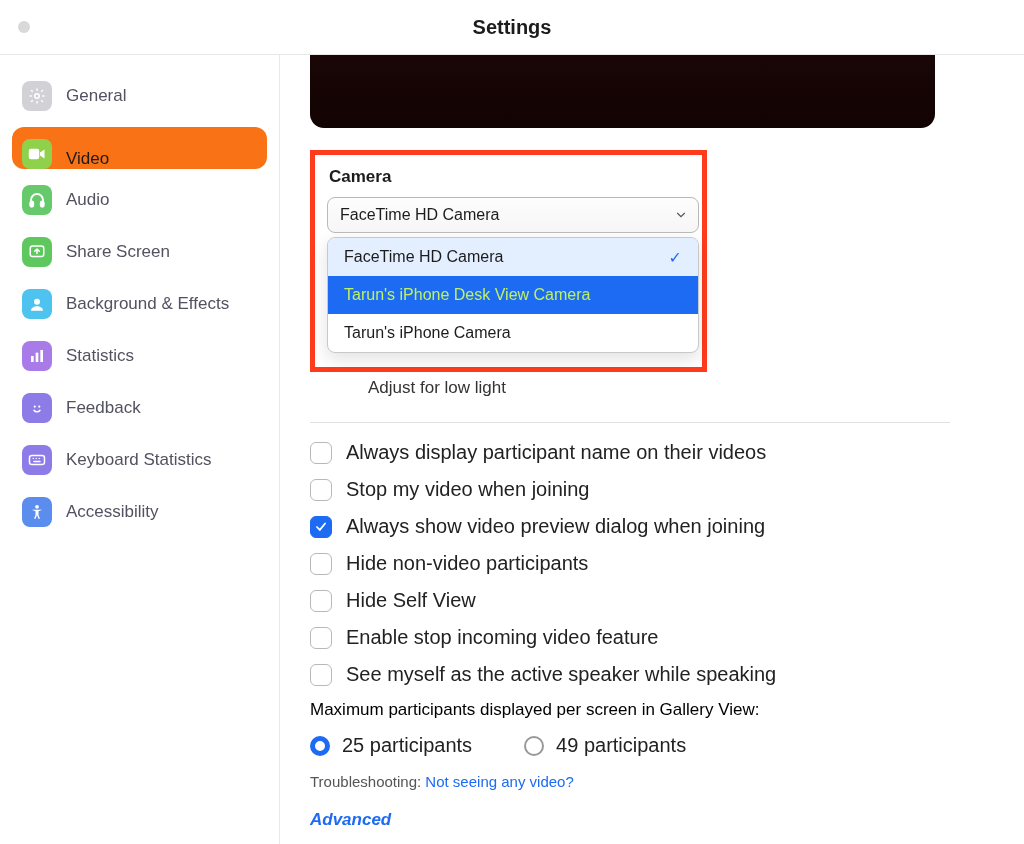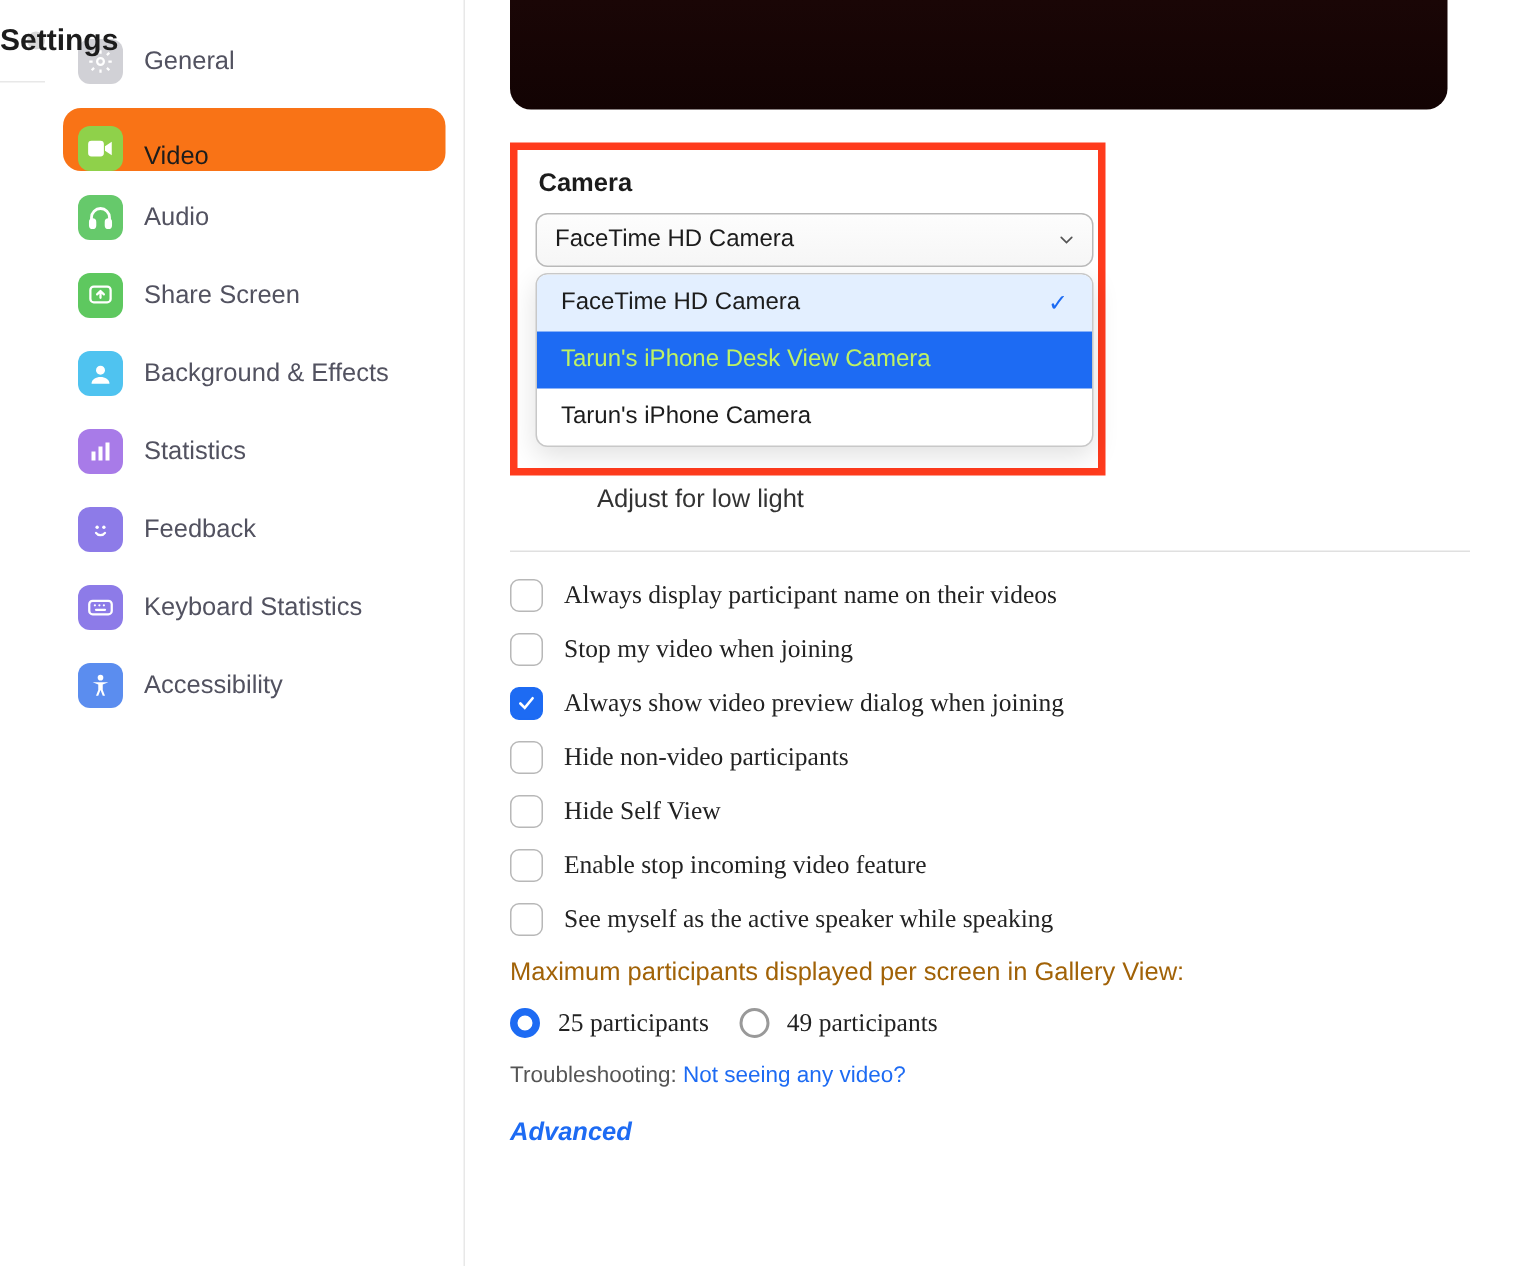--- a/index.html
+++ b/index.html
@@ -1,17 +1,17 @@
 <!DOCTYPE html>
 <html><head>
 <meta charset="utf-8">
 <style>
   * { box-sizing: border-box; margin: 0; padding: 0; }
   html, body { width: 1024px; height: 844px; font-family: -apple-system, "Helvetica Neue", Arial, sans-serif; background:#fff; color:#1c1c1c; overflow:hidden; }
-  .window { width:1024px; height:844px; display:flex; flex-direction:row; }
+  .window { width:1024px; height:844px; display:flex; flex-direction:column; }
   .titlebar { height:55px; display:flex; align-items:center; border-bottom:1px solid #e8e8e8; position:relative; }
   .traffic-dot { width:12px; height:12px; border-radius:50%; background:#d9d9d9; margin-left:18px; }
   .title { position:absolute; left:0; right:0; text-align:center; font-weight:700; font-size:20px; }
   .body { flex:1; display:flex; overflow:hidden; }
   .sidebar { width:280px; border-right:1px solid #e8e8e8; padding:20px 12px 0 12px; }
   .sb-item { display:flex; align-items:center; height:42px; border-radius:12px; padding:0 10px; margin-bottom:10px; cursor:pointer; }
   .sb-item.active { background:#f97316;align-items:flex-end; }
   .sb-icon { width:30px; height:30px; border-radius:8px; display:flex; align-items:center; justify-content:center; margin-right:14px; flex-shrink:0; }
   .sb-label { font-size:17px; color:#525260; font-weight:500; }
   .sb-item.active .sb-label { color:#1c1c1c; }
@@ -25,23 +25,23 @@
   .dd-item { height:38px; display:flex; align-items:center; padding:0 16px; font-size:16px; cursor:pointer; position:relative; }
   .dd-item.selected { background:#e3efff; }
   .dd-item .check { position:absolute; right:16px; color:#1d6bf3; font-size:16px; }
   .dd-item.highlight { background:#1d6bf3; color:#bef264; }
   .peek-text { font-size:17px; color:#333; margin-left:58px; margin-top:6px; }
   .divider { border:none; border-top:1px solid #e0e0e0; margin:24px 0 18px 0; width:640px; }
   .check-row { display:flex; align-items:center; margin-bottom:14px; }
   .chk { width:22px; height:22px; border:1.5px solid #b8b8b8; border-radius:6px; margin-right:14px; display:flex; align-items:center; justify-content:center; cursor:pointer; flex-shrink:0; }
   .chk.on { background:#1d6bf3; border-color:#1d6bf3; }
   .chk.on svg path { stroke:#fff; }
-  .chk-label { font-size:17px; color:#222;font-family:Liberation Serif, serif; }
-  .gallery-label { font-size:17px; color:#a16207; margin:10px 0 14px 0; }
-  .radio-row { display:flex; align-items:center; gap:20px; margin-bottom:16px; }
+  .chk-label { font-size:20px; color:#222; }
+  .gallery-label { font-size:17px; color:#000000; margin:10px 0 14px 0; }
+  .radio-row { display:flex; align-items:center; gap:52px; margin-bottom:16px; }
   .radio-item { display:flex; align-items:center; cursor:pointer; }
   .radio { width:20px; height:20px; border:2px solid #999; border-radius:50%; margin-right:12px; display:flex; align-items:center; justify-content:center; }
   .radio-donut { width:20px; height:20px; border:5px solid #1d6bf3; border-radius:50%; box-sizing:border-box; margin-right:12px; }
   .troubleshoot { font-size:15px; color:#555; margin-bottom:20px; }
   .troubleshoot a { color:#1d6bf3; text-decoration:none; cursor:pointer; }
   .advanced { color:#1d6bf3; font-size:17px; font-weight:600; cursor:pointer;font-style:italic; }
 </style>
 </head>
 <body>
 <div class="window">

